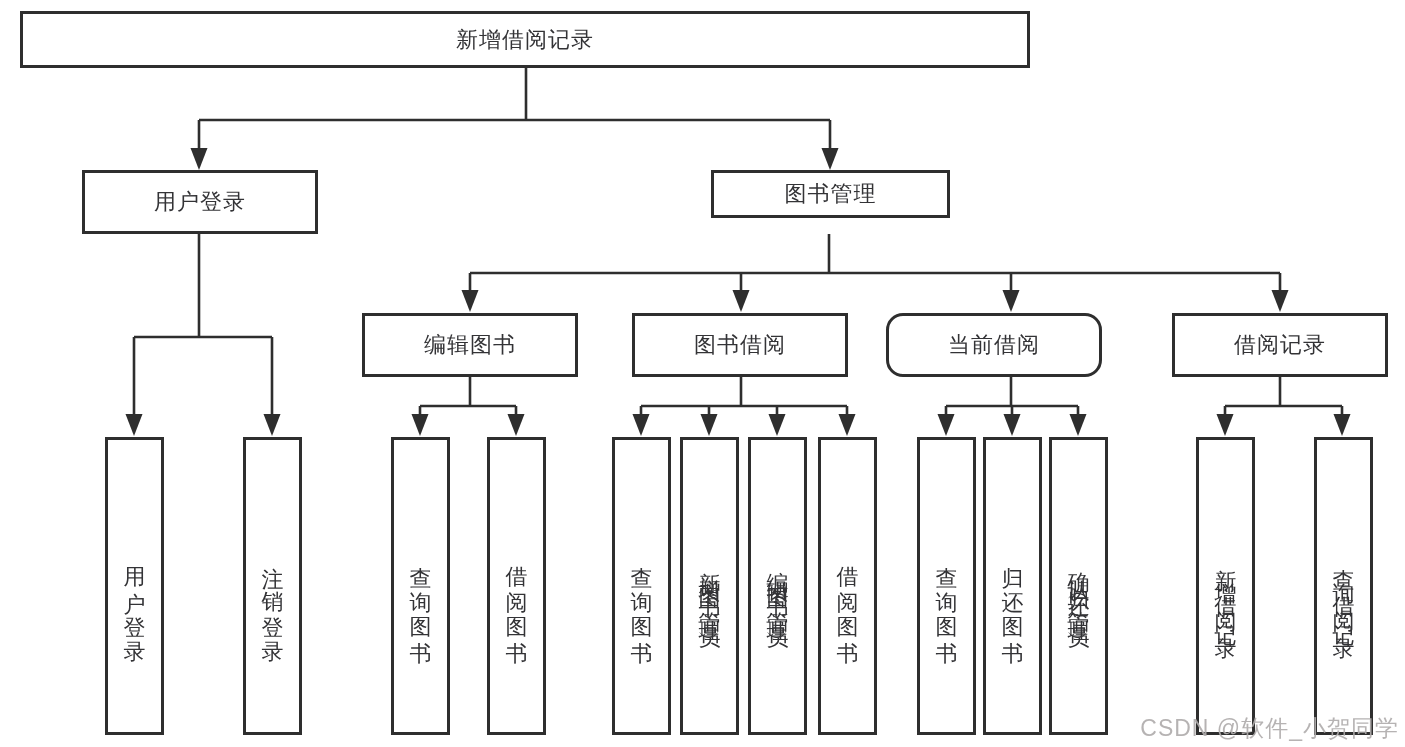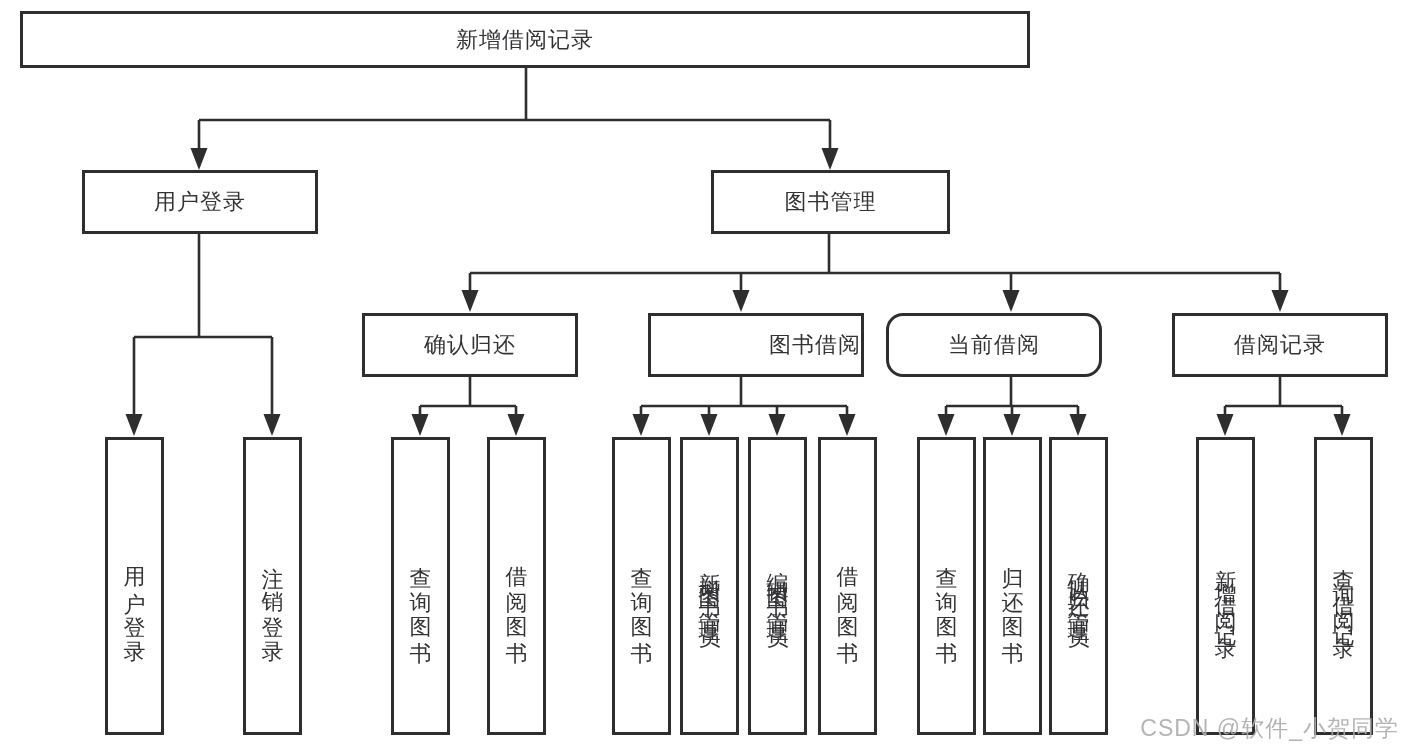--- a/index.html
+++ b/index.html
@@ -16,23 +16,23 @@
     background:#ffffff;
     border:3px solid #2e2e2e;
     box-sizing:border-box;
     display:flex;align-items:center;justify-content:center;
     color:#333336;
     z-index:2;
   }
   .hlabel{font-size:22px;letter-spacing:1px;white-space:nowrap;}
   .root{left:20px;top:11px;width:1010px;height:57px;}
   .lvl2a{left:82px;top:170px;width:236px;height:64px;}
-  .lvl2b{left:711px;top:170px;width:239px;height:64px;}
+  .lvl2b{left:711px;top:170px;width:239px;height:48px;}
   .lvl3{top:313px;width:216px;height:64px;}
-  .l3a{left:362px;} .l3b{left:648px;justify-content:flex-end;} .l3c{left:886px;border-radius:17px;} .l3d{left:1172px;text-align:right;}
+  .l3a{left:362px;} .l3b{left:632px;} .l3c{left:886px;border-radius:17px;} .l3d{left:1172px;text-align:right;}
   .leaf{top:437px;width:59px;height:298px;}
   .leaf span{
     writing-mode:vertical-rl;
     text-orientation:mixed;
     font-size:22px;
     line-height:1;
     color:#333336;
     white-space:nowrap;
   }
   .sp4 span{letter-spacing:25px;margin-bottom:-25px;}
@@ -100,21 +100,21 @@
   </div>
 
   <div class="box lvl2a">
     <span class="hlabel">用户登录</span>
   </div>
   <div class="box lvl2b">
     <span class="hlabel">图书管理</span>
   </div>
 
   <div class="box lvl3 l3a">
-    <span class="hlabel">确认归还</span>
+    <span class="hlabel">编辑图书</span>
   </div>
   <div class="box lvl3 l3b">
     <span class="hlabel">图书借阅</span>
   </div>
   <div class="box lvl3 l3c">
     <span class="hlabel">当前借阅</span>
   </div>
   <div class="box lvl3 l3d">
     <span class="hlabel">借阅记录</span>
   </div>

